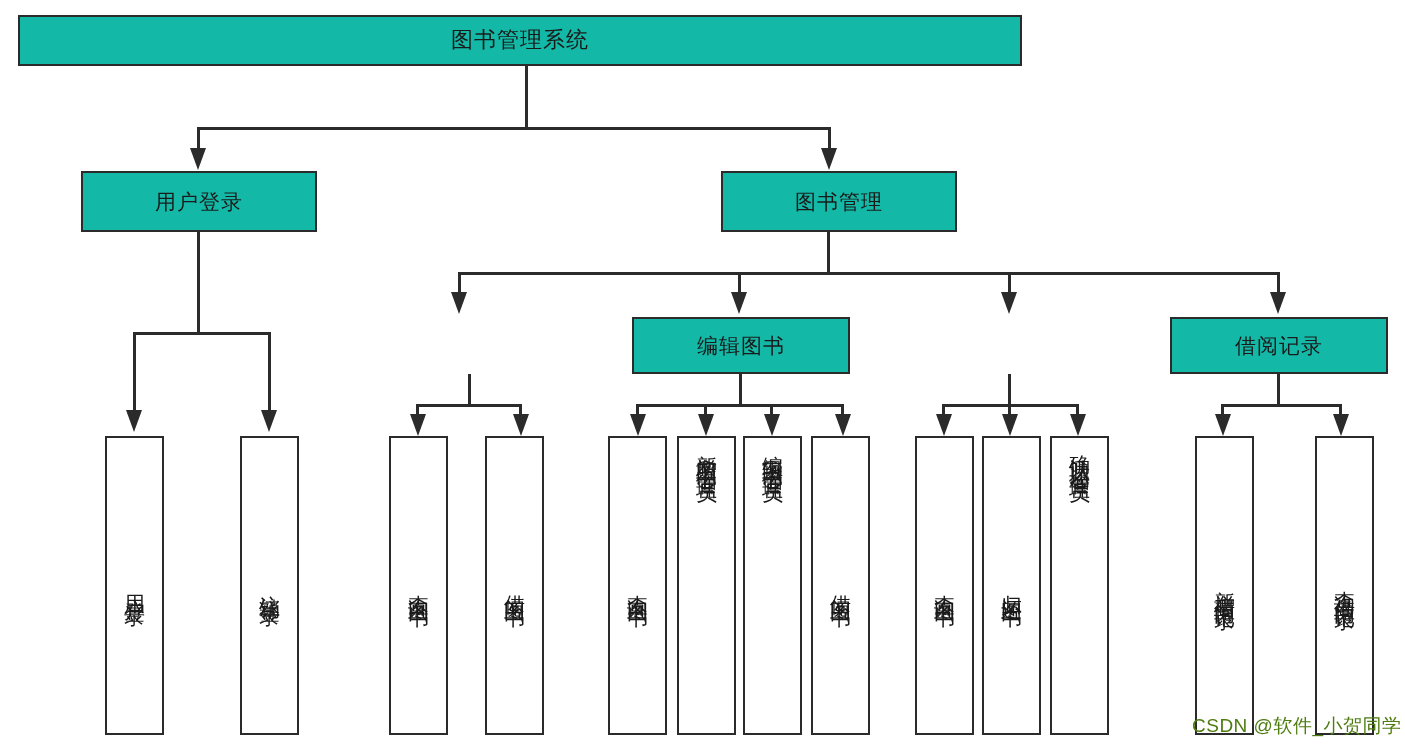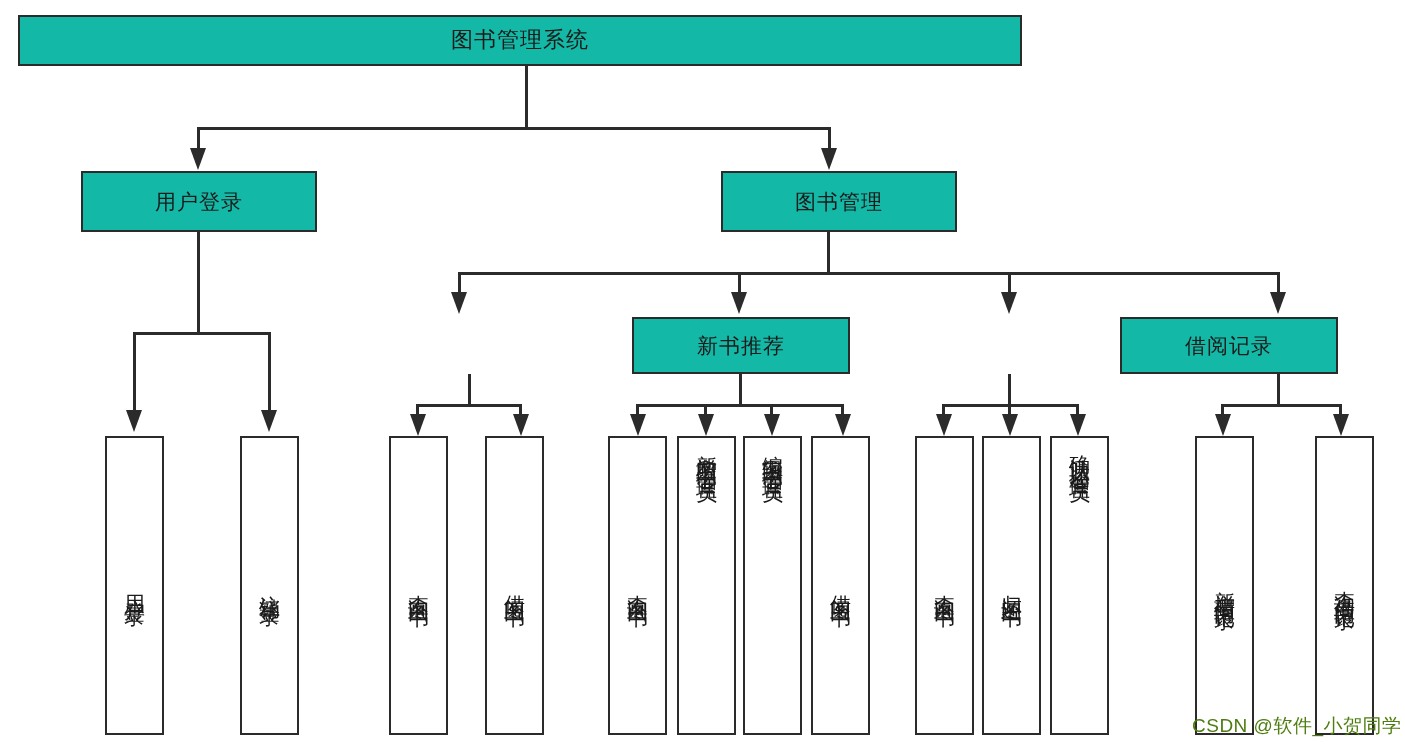--- a/index.html
+++ b/index.html
@@ -116,23 +116,23 @@
   <div class="conn v" style="left:458px; top:272px; width:3px; height:22px;"></div>
   <div class="arrow" style="left:451px; top:292px;"></div>
   <div class="conn v" style="left:738px; top:272px; width:3px; height:22px;"></div>
   <div class="arrow" style="left:731px; top:292px;"></div>
   <div class="conn v" style="left:1008px; top:272px; width:3px; height:22px;"></div>
   <div class="arrow" style="left:1001px; top:292px;"></div>
   <div class="conn v" style="left:1277px; top:272px; width:3px; height:22px;"></div>
   <div class="arrow" style="left:1270px; top:292px;"></div>
 
   <div class="node horiz" style="left:632px; top:317px; width:218px; height:57px;">
-    <span>新书推荐</span>
-  </div>
-  <div class="node horiz" style="left:1120px; top:317px; width:218px; height:57px;">
+    <span>编辑图书</span>
+  </div>
+  <div class="node horiz" style="left:1170px; top:317px; width:218px; height:57px;">
     <span>借阅记录</span>
   </div>
 
   <div class="conn v" style="left:468px; top:374px; width:3px; height:32px;"></div>
   <div class="conn h" style="left:416px; top:404px; width:106px; height:3px;"></div>
   <div class="conn v" style="left:416px; top:404px; width:3px; height:14px;"></div>
   <div class="arrow" style="left:410px; top:414px;"></div>
   <div class="conn v" style="left:519px; top:404px; width:3px; height:14px;"></div>
   <div class="arrow" style="left:513px; top:414px;"></div>
 

